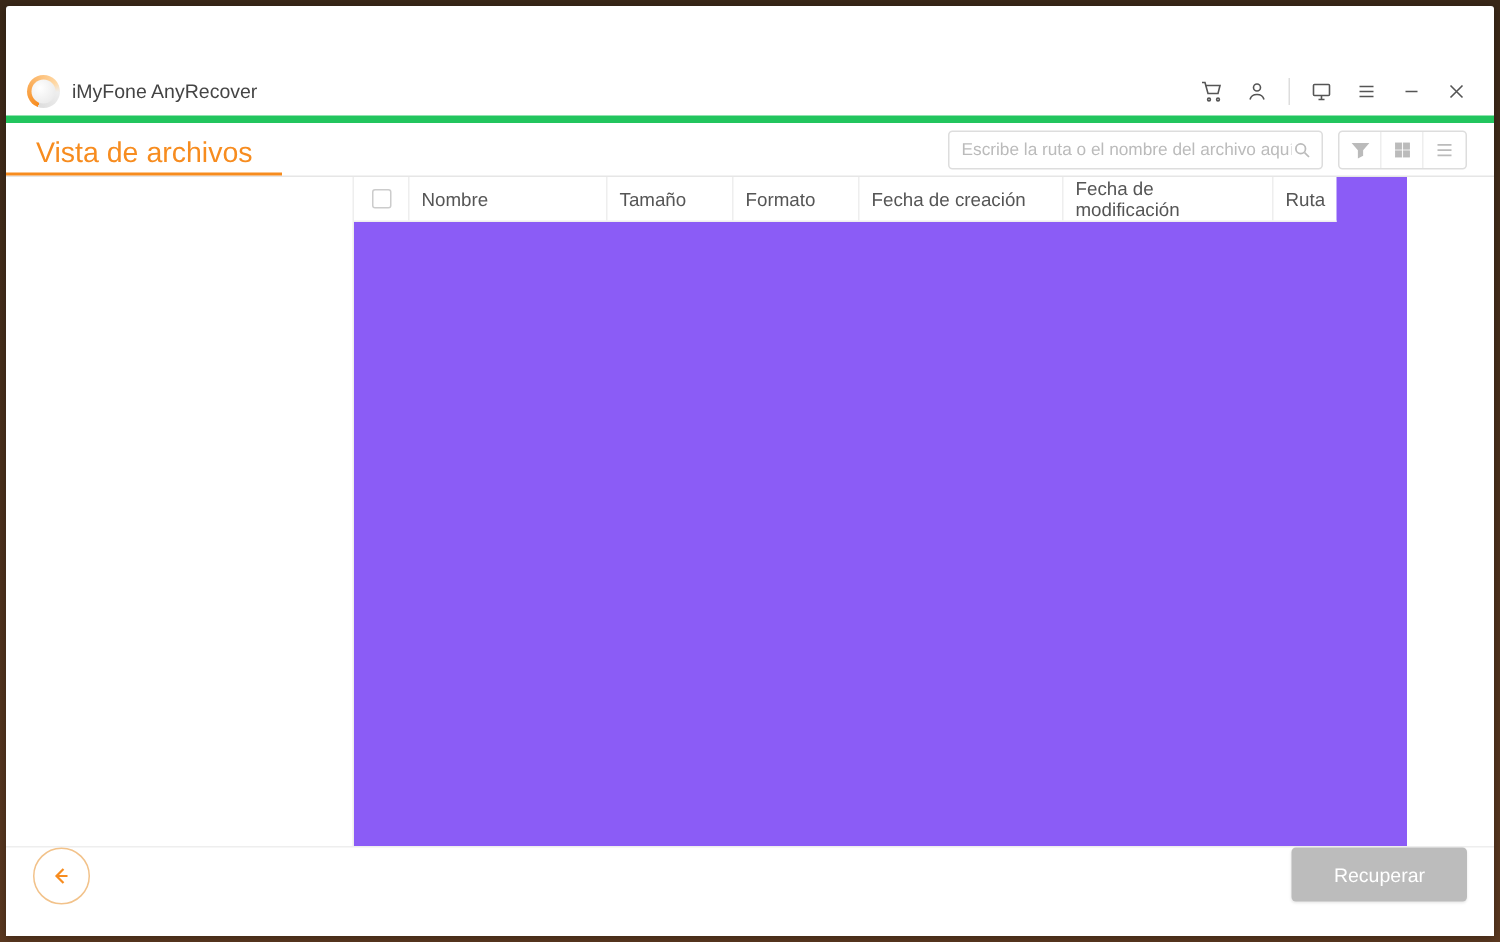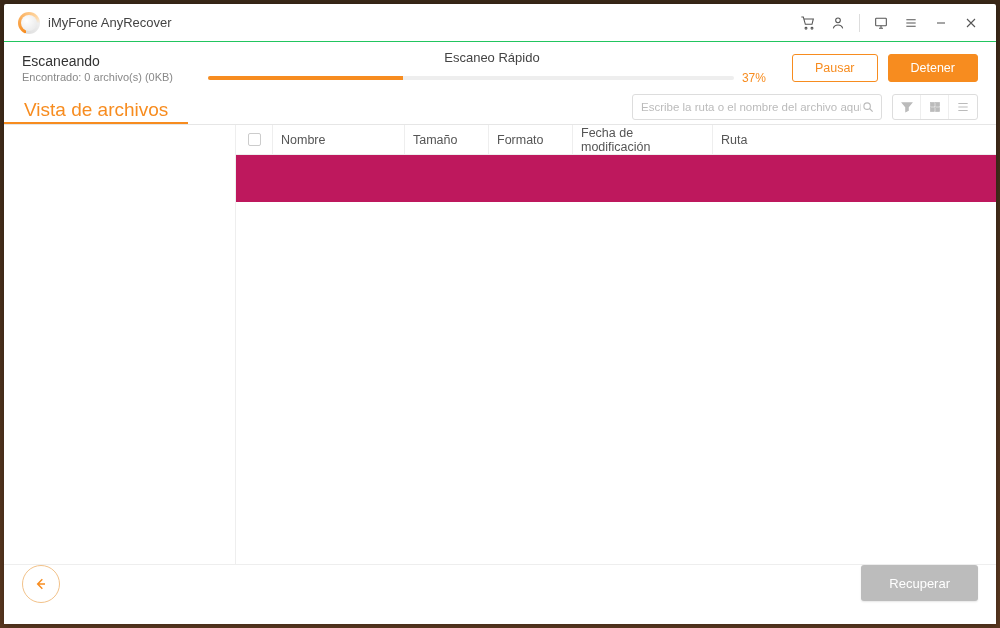--- a/index.html
+++ b/index.html
@@ -20,21 +20,22 @@
     flex-direction: column;
     box-shadow: 0 1px 6px rgba(0,0,0,0.3);
   }
 
   
   .titlebar {
     height: 38px;
     display: flex;
     align-items: center;
     padding: 0 10px 0 14px;
-    border-bottom: 1px solid #22c55e;
+    border-bottom: 5px solid #22c55e;
+    margin-top: 40px;
   }
   .app-logo {
     width: 22px; height: 22px;
     border-radius: 50%;
     background: conic-gradient(from 200deg, #f78c1f, #ffd9a6 60%, #eee 70%, #ddd 100%);
     position: relative;
     margin-right: 8px;
   }
   .app-logo::after{
     content:"";
@@ -143,21 +144,21 @@
   
   .content {
     flex:1; display:flex; overflow:hidden;
   }
   .sidebar {
     width: 232px;
     border-right:1px solid #eee;
     background:#fff;
   }
   .main-area {
-    flex:1; display:flex; flex-direction:column; background:#be185d;gap:47px;
+    flex:1; display:flex; background:#8b5cf6;gap:47px;
   }
 
   
   .table-header {
     display:flex; align-items:center;
     height: 30px;
     border-bottom:1px solid #eee;
     font-size:12.5px; color:#555;
     background:#fff;
   }
@@ -246,39 +247,20 @@
           </svg>
       </div>
       <div class="tb-btn">
         <svg viewBox="0 0 24 24">
             <path d="M6 6l12 12M18 6L6 18"></path>
           </svg>
       </div>
     </div>
   </div>
 
-  <div class="scan-row">
-    <div class="scan-left">
-      <div class="scan-status-label">Escaneando</div>
-      <div class="scan-found">Encontrado: 0 archivo(s) (0KB)</div>
-    </div>
-    <div class="scan-center">
-      <div class="scan-title">Escaneo Rápido</div>
-      <div class="progress-wrap">
-        <div class="progress-bar">
-          <div class="progress-fill" style="width:37%"></div>
-        </div>
-        <div class="progress-pct">37%</div>
-      </div>
-    </div>
-    <div class="scan-buttons">
-      <div class="btn btn-outline">Pausar</div>
-      <div class="btn btn-solid">Detener</div>
-    </div>
-  </div>
 
   <div class="toolbar-row">
     <div class="view-tabs">
       <div class="view-tab active">Vista de archivos</div>
     </div>
     <div class="toolbar-spacer"></div>
     <div class="search-box">
       <input type="text" placeholder="Escribe la ruta o el nombre del archivo aquí" style="">
       <svg viewBox="0 0 24 24">
           <circle cx="10.5" cy="10.5" r="5.5"></circle>
@@ -310,20 +292,21 @@
   <div class="content">
     <div class="sidebar"></div>
     <div class="main-area">
       <div class="table-header">
         <div class="th-check">
             <div class="chk"></div>
           </div>
         <div class="th-col col-name">Nombre</div>
         <div class="th-col col-size">Tamaño</div>
         <div class="th-col col-format">Formato</div>
+        <div class="th-col col-created">Fecha de creación</div>
         <div class="th-col col-modified">Fecha de modificación</div>
         <div class="th-col col-path">Ruta</div>
       </div>
       <div class="table-body"></div>
     </div>
   </div>
 
   <div class="footer">
     <div class="back-btn">
       <svg viewBox="0 0 24 24">

